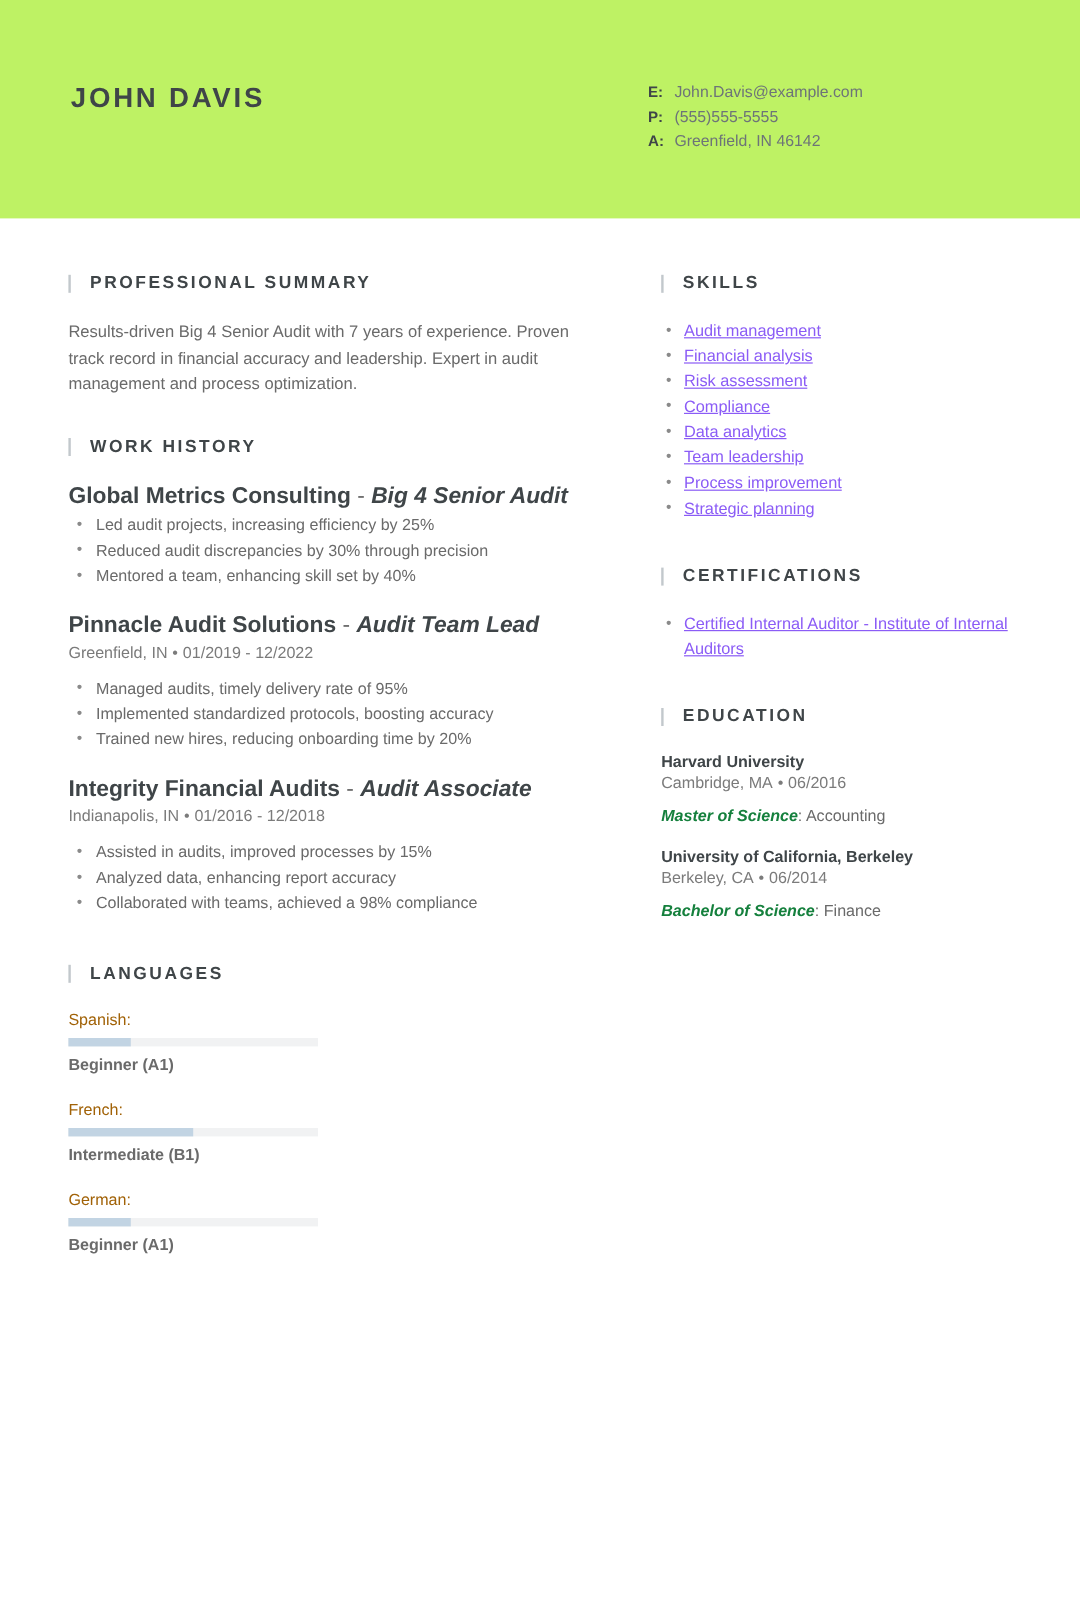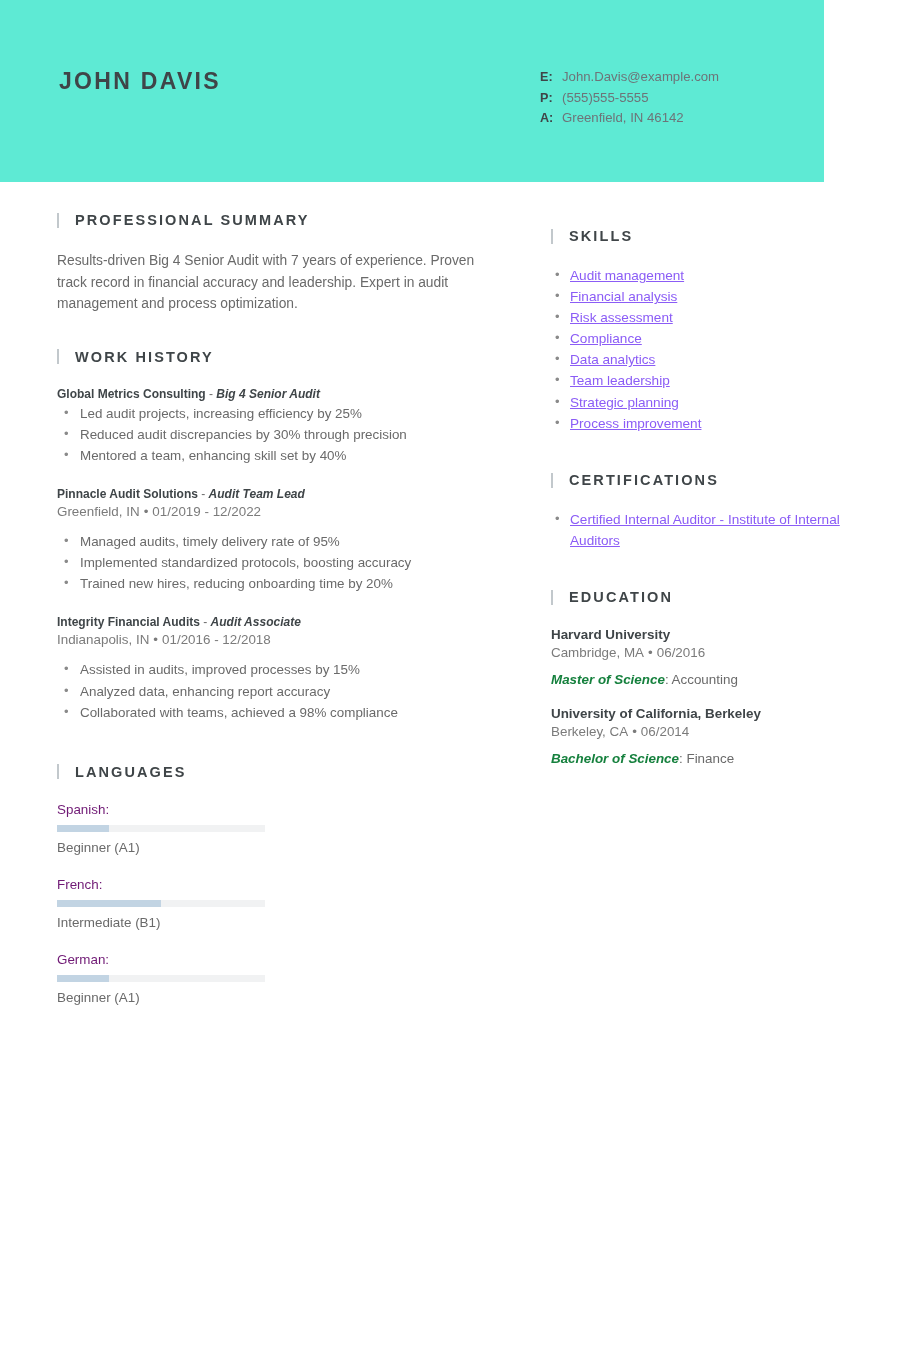--- a/index.html
+++ b/index.html
@@ -20,23 +20,23 @@
     width: 900px;
     height: 1350px;
     background: #ffffff;
   }
 
   
   .header-band {
     position: absolute;
     top: 0;
     left: 0;
-    width: 824px;
+    width: 900px;
     height: 182px;
-    background: #5eead4;
+    background: #bef264;
     box-sizing: border-box;
   }
   .name {
     position: absolute;
     left: 59px;
     top: 68px;
     font-size: 23px;
     font-weight: bold;
     letter-spacing: 2.3px;
     color: #3f4548;
@@ -63,21 +63,21 @@
   .contact-value {
     color: #6d7478;
     font-size: 13.2px;
     text-align: center;
   }
 
   
   .col-left {
     position: absolute;
     left: 57px;
-    top: 212px;
+    top: 228px;
     width: 432px;
   }
   .col-right {
     position: absolute;
     left: 551px;
     top: 228px;
     width: 300px;
   }
 
   
@@ -110,21 +110,21 @@
     font-size: 13.8px;
     line-height: 21.5px;
     color: #6a6a6a;
   }
 
   
   .job {
     margin-bottom: 20px;
   }
   .job-title-line {
-    font-size: 12px;
+    font-size: 19px;
     color: #3f4548;
     margin-bottom: 3px;
   }
   .job-company {
     font-weight: bold;
   }
   .job-sep {
     font-weight: normal;
     color: #6a6a6a;
   }
@@ -221,40 +221,41 @@
     flex-wrap: wrap;
     width: 440px;
   }
   .lang-item {
     width: 208px;
     margin-right: 22px;
     margin-bottom: 22px;
   }
   .lang-name {
     font-size: 13.4px;
-    color: #701a75;
+    color: #a16207;
     margin-bottom: 8px;
   }
   .lang-track {
     position: relative;
     width: 208px;
     height: 7px;
     background: #f1f2f3;
     margin-bottom: 8px;
   }
   .lang-fill {
     position: absolute;
     left: 0;
     top: 0;
     height: 7px;
     background: #c2d4e3;
   }
   .lang-level {
     font-size: 13.4px;
     color: #6a6a6a;
+    font-weight: bold;
   }
 </style>
 </head>
 <body>
 
 <div class="page">
 
   <div class="header-band">
     <div class="name">JOHN DAVIS</div>
 
@@ -372,22 +373,22 @@
         <span class="accent-bar"></span>
         <span class="section-title">SKILLS</span>
       </div>
       <ul class="side-list">
         <li>Audit management</li>
         <li>Financial analysis</li>
         <li>Risk assessment</li>
         <li>Compliance</li>
         <li>Data analytics</li>
         <li>Team leadership</li>
+        <li>Process improvement</li>
         <li>Strategic planning</li>
-        <li>Process improvement</li>
       </ul>
     </div>
 
     <div class="section" style="margin-top:38px;">
       <div class="section-head">
         <span class="accent-bar"></span>
         <span class="section-title">CERTIFICATIONS</span>
       </div>
       <ul class="side-list">
         <li>Certified Internal Auditor - Institute of Internal Auditors</li>

